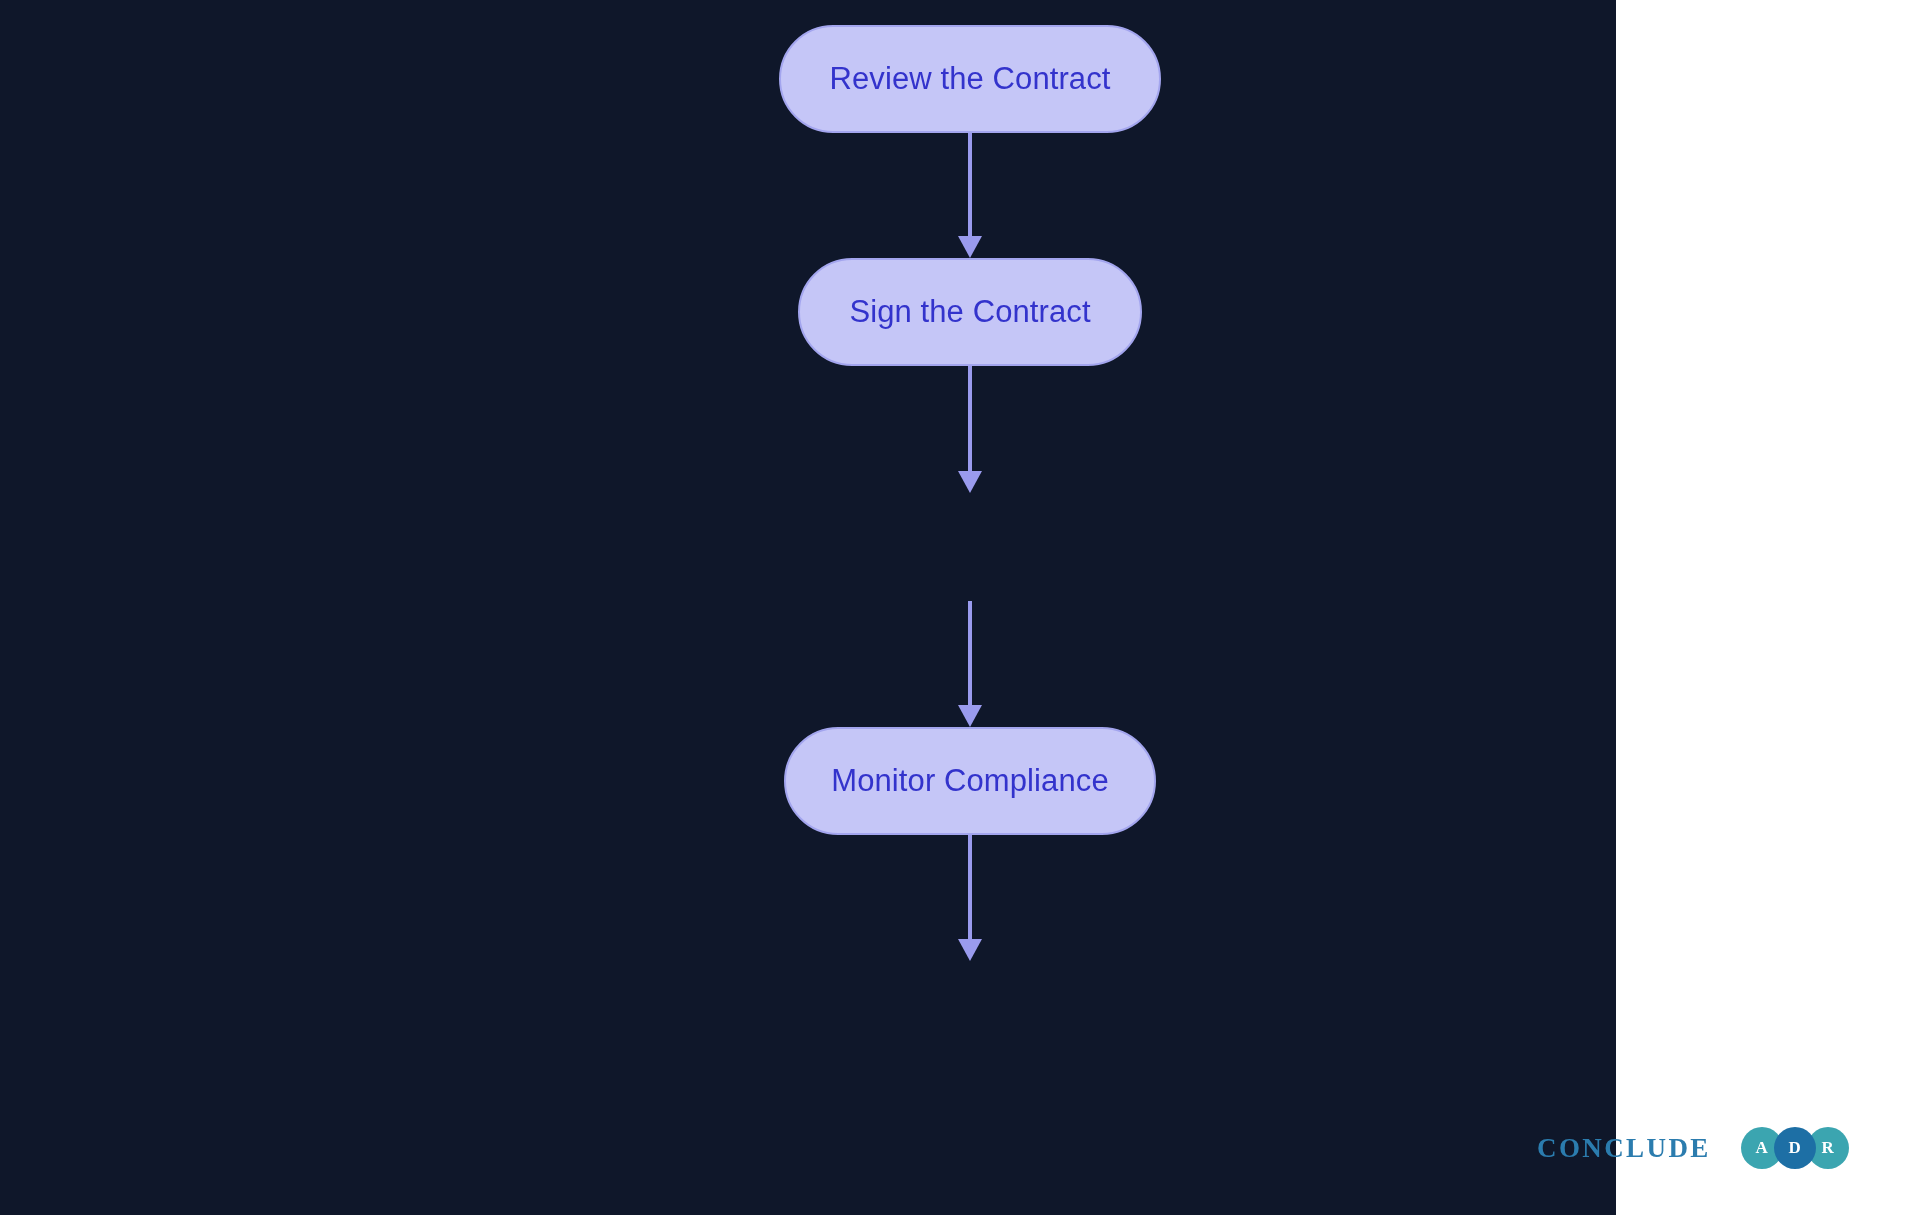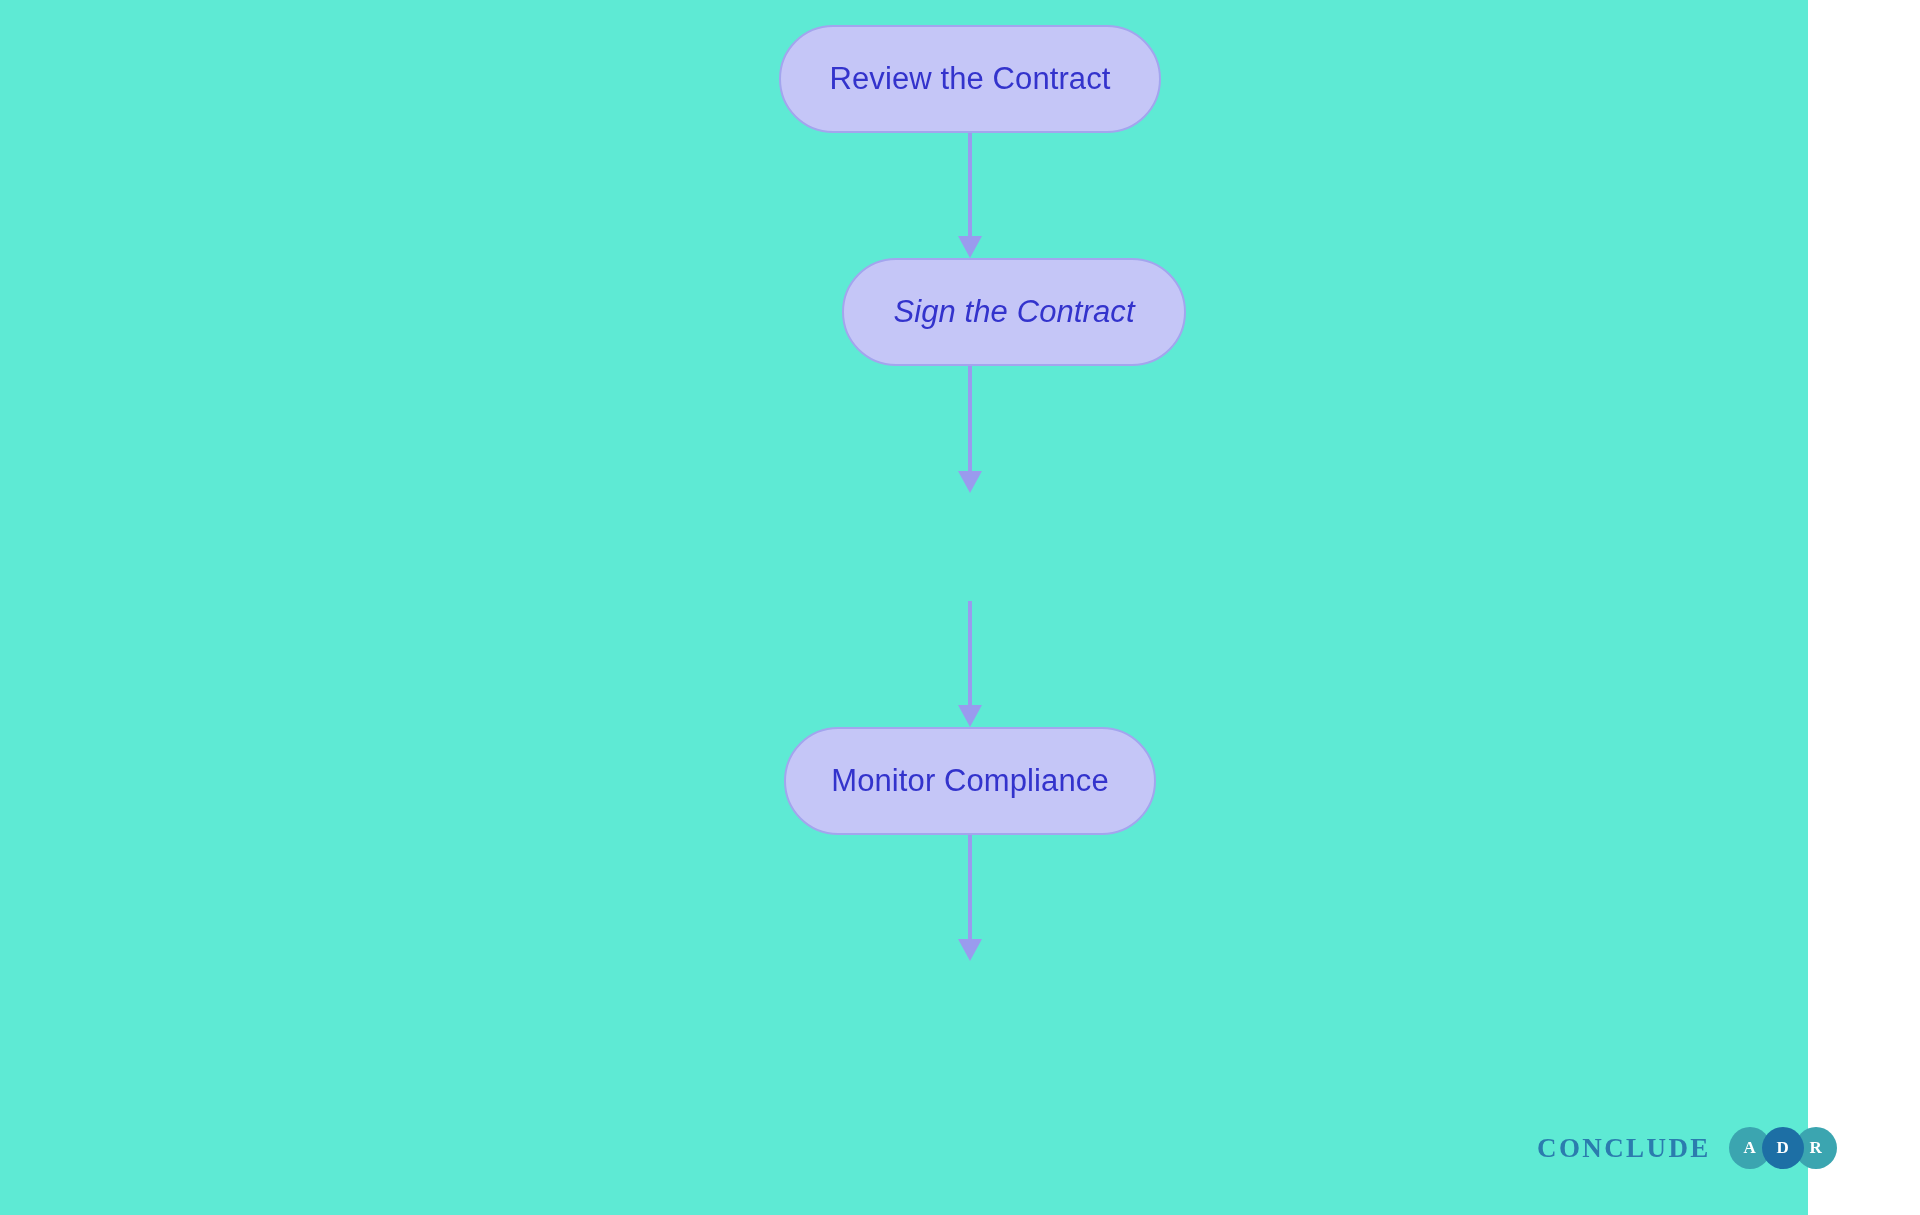--- a/index.html
+++ b/index.html
@@ -9,23 +9,23 @@
   }
   body {
     width: 1920px;
     height: 1215px;
     overflow: hidden;
     font-family: "Liberation Sans", sans-serif;
   }
 
   #canvas {
     position: relative;
-    width: 1808px;
+    width: 1616px;
     height: 1215px;
-    background: #5eead4;
+    background: #0f172a;
   }
 
   
   #flow {
     position: absolute;
     left: 0;
     top: 0;
     width: 1920px;
     height: 1100px;
   }
@@ -75,21 +75,21 @@
     border-left: 12px solid transparent;
     border-right: 12px solid transparent;
     border-top: 22px solid #9a9bee;
   }
 
   
   #logo {
     position: absolute;
     display: flex;
     align-items: center;
-    gap: 18px;
+    gap: 30px;
   }
   .logo-word {
     color: #2b7cae;
     font-family: "Liberation Serif", serif;
     font-weight: 700;
     font-size: 27px;
     letter-spacing: 2.4px;
   }
   .logo-circles {
     position: relative;
@@ -136,21 +136,21 @@
 
     <div class="connector" style="left:970px; top:835px; height:126px;">
       <div class="conn-line" style="height:104px;"></div>
       <div class="conn-head"></div>
     </div>
 
     <div class="node" style="left:970px; top:79px; width:382px;">
       <span class="node-label">Review the Contract</span>
     </div>
 
-    <div class="node" style="left:1014px; top:312px; width:344px;font-style:italic;">
+    <div class="node" style="left:970px; top:312px; width:344px;">
       <span class="node-label">Sign the Contract</span>
     </div>
 
 
     <div class="node" style="left:970px; top:781px; width:372px;">
       <span class="node-label">Monitor Compliance</span>
     </div>
 
 
   </div>

